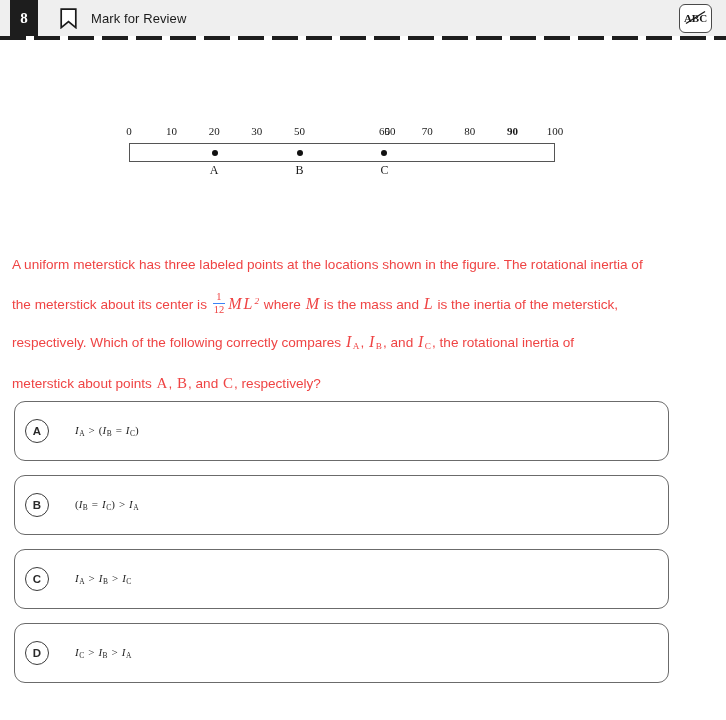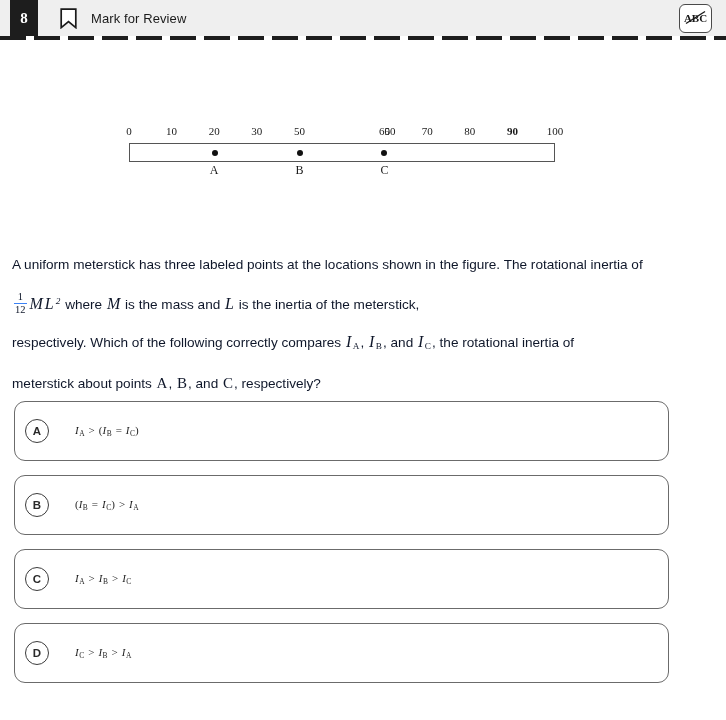--- a/index.html
+++ b/index.html
@@ -132,21 +132,21 @@
     font-family: "Liberation Serif", serif;
     font-size: 12px;
     color: #1a1a1a;
   }
 
   
   .stem {
     padding: 0 12px 0 12px;
     font-size: 13.6px;
     line-height: 37px;
-    color: #0f172a;
+    color: #ef4444;
     max-width: 690px;
   }
   .stem p { margin: 0; }
 
   .mathv {
     font-family: "Liberation Serif", serif;
     font-style: italic;
     font-size: 16px;
     padding: 0 1px;
   }
@@ -295,20 +295,21 @@
         <span class="point-label" style="left: 60%;">C</span>
       </div>
   </div>
 </div>
 
 <div class="stem">
   <p>
     <span>A uniform meterstick has three labeled points at the locations shown in the figure. The rotational inertia of</span>
   </p>
   <p>
+    <span>the meterstick about its center is</span>
     <span class="frac">
       <span class="num">1</span>
       <span class="den">12</span>
     </span><span class="mathv">M</span><span class="mathv">L</span><span class="mathv sup">2</span>
     <span>where</span>
     <span class="mathv">M</span>
     <span>is the mass and</span>
     <span class="mathv">L</span>
     <span>is the inertia of the meterstick,</span>
   </p>

